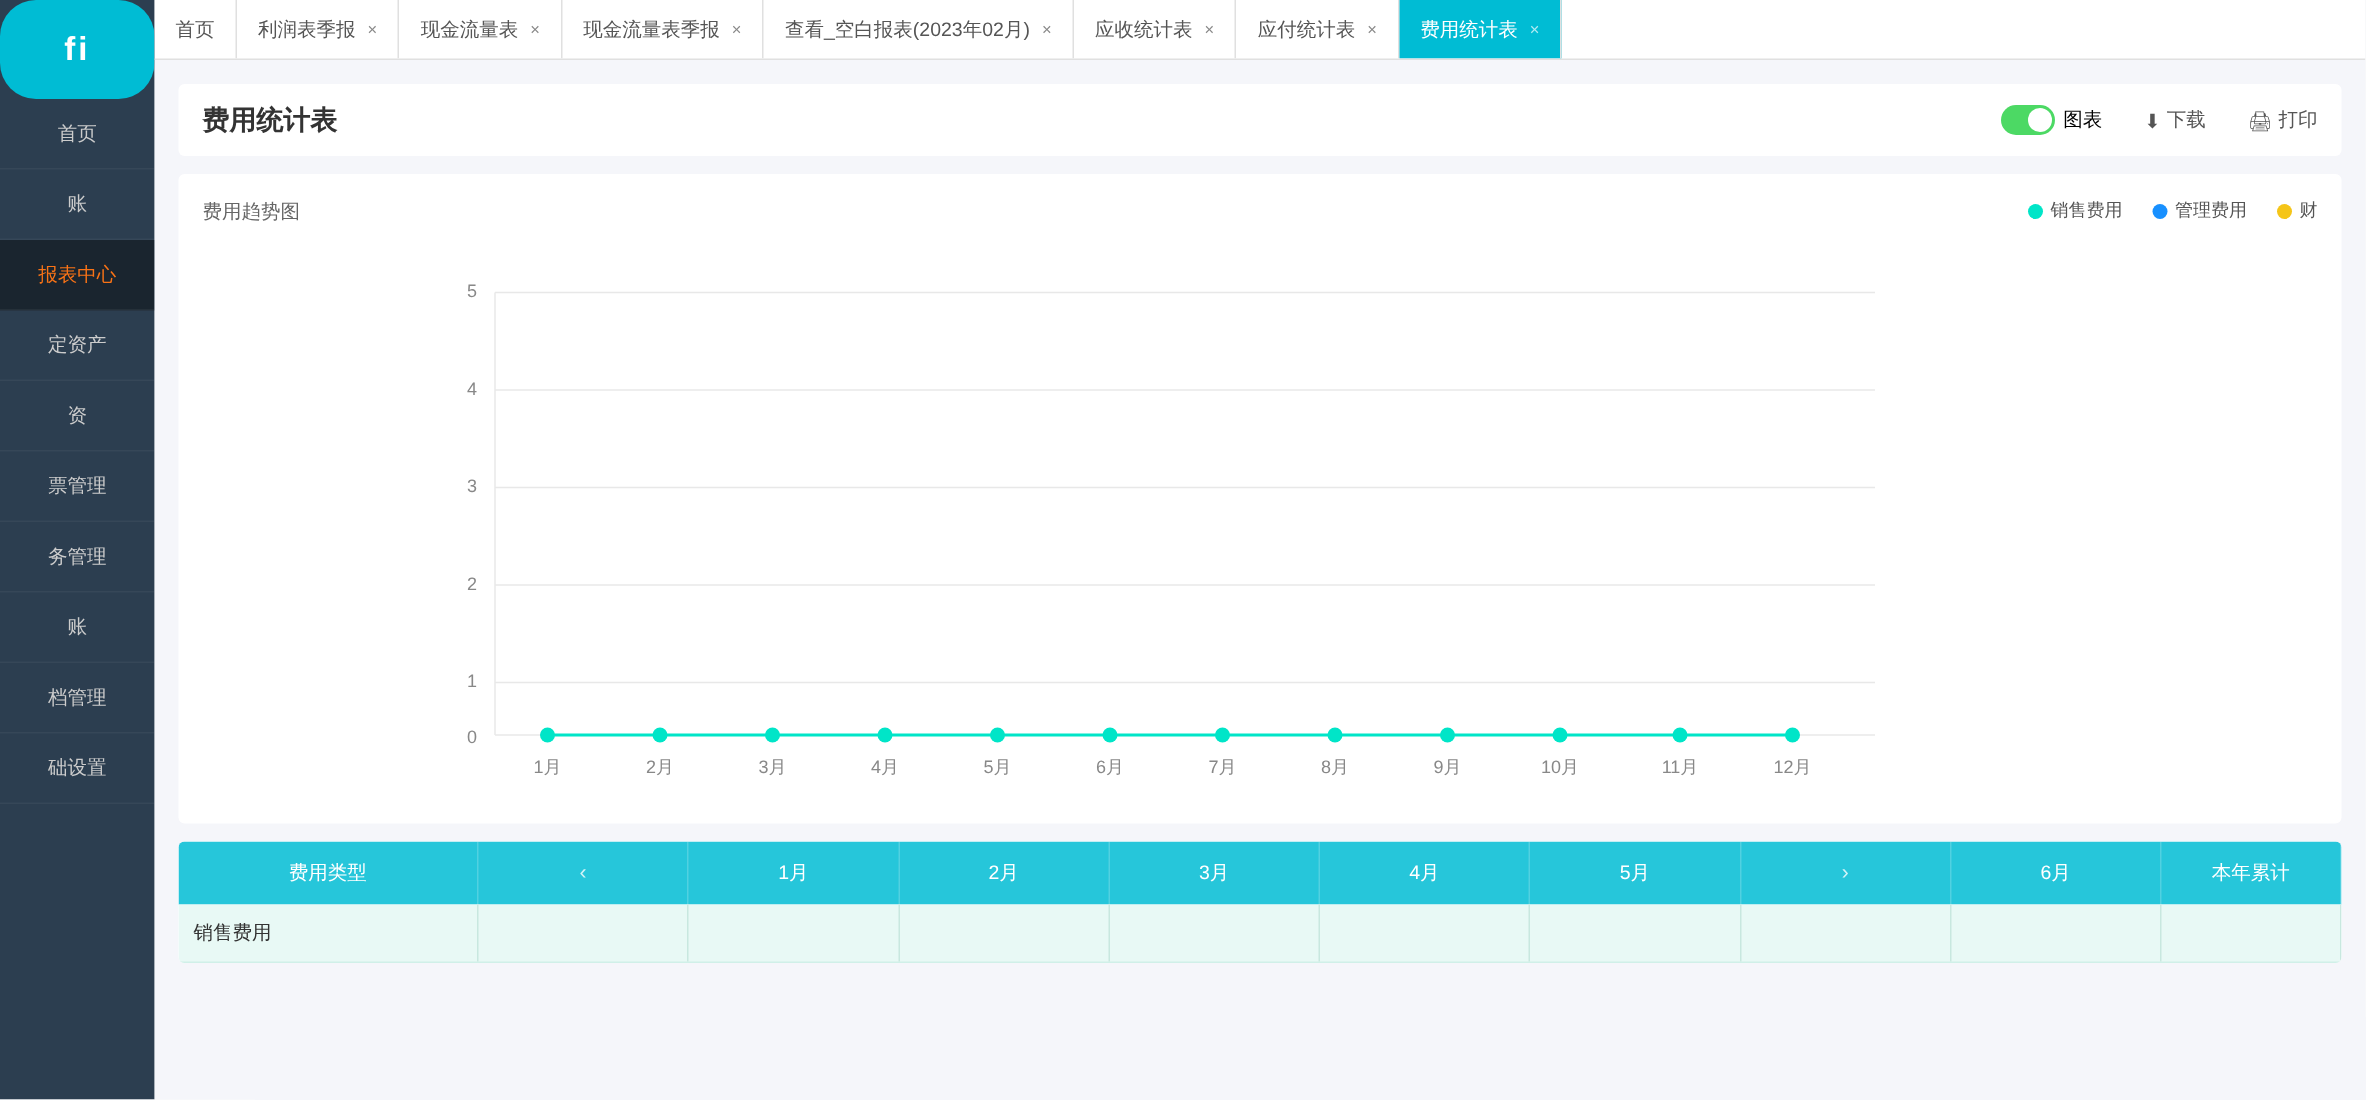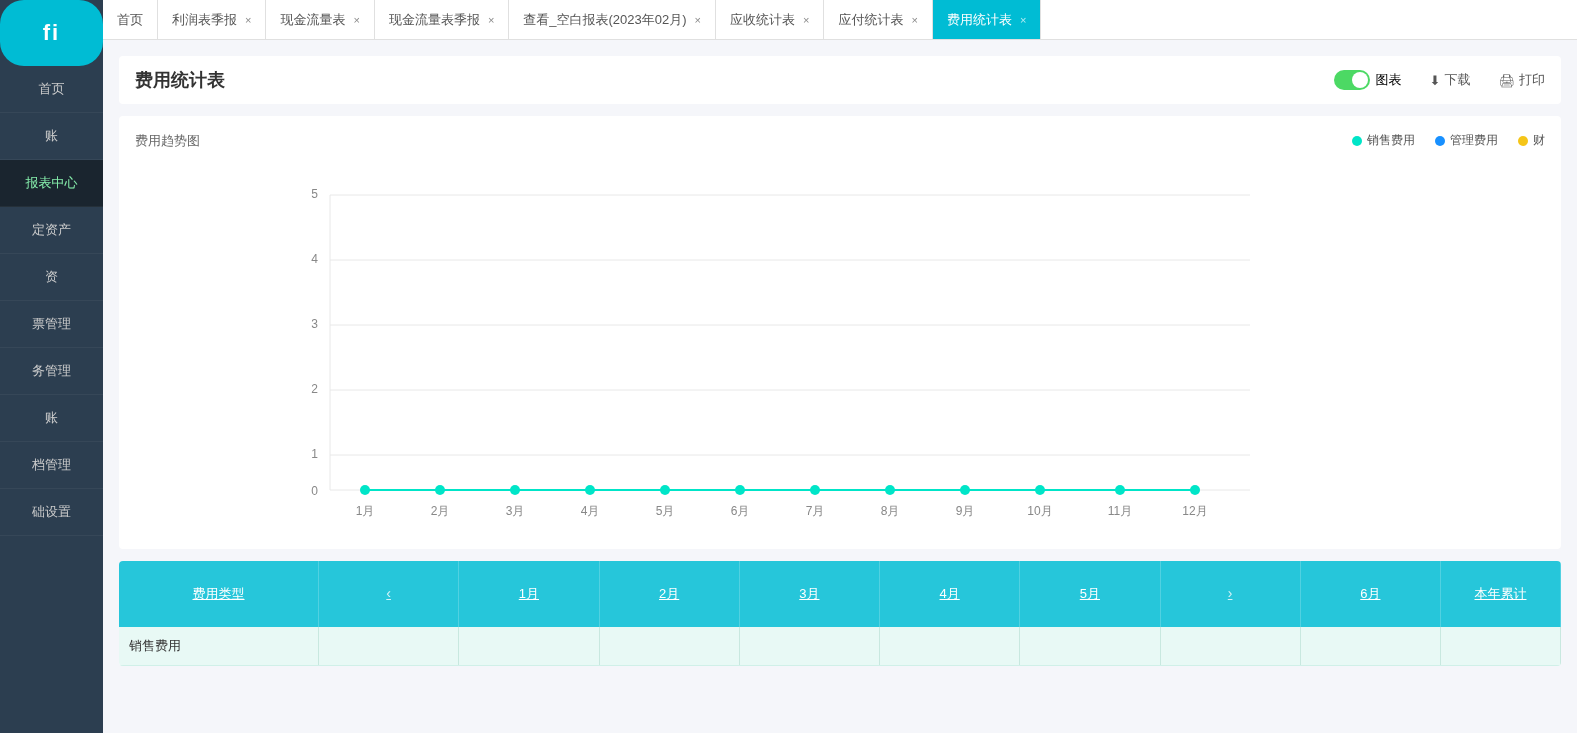--- a/index.html
+++ b/index.html
@@ -28,21 +28,21 @@
       border-radius: 24px;
     }
     .sidebar-item {
       color: #ccc;
       padding: 14px 0;
       text-align: center;
       font-size: 13px;
       cursor: pointer;
       border-bottom: 1px solid rgba(255,255,255,0.05);
     }
-    .sidebar-item.active { background: #1a252f; color: #86efac; }
+    .sidebar-item.active { background: #1a252f; color: #f97316; }
 
     
     .main {
       flex: 1;
       display: flex;
       flex-direction: column;
       overflow: hidden;
     }
 
     
@@ -173,28 +173,27 @@
       border-radius: 4px;
       overflow: hidden;
     }
     .table-header {
       display: flex;
       background: #26c6da;
       color: white;
       font-size: 13px;
     }
     .th-cell {
-      padding: 24px 10px;
+      padding: 12px 10px;
       text-align: center;
       border-right: 1px solid rgba(255,255,255,0.2);
       display: flex;
       align-items: flex-start;
       justify-content: center;
       gap: 4px;
-      text-decoration: underline;
     }
     .th-cell.type-col { width: 200px; flex-shrink: 0; }
     .th-cell.month-col { flex: 1; }
     .th-cell.total-col { width: 120px; flex-shrink: 0; }
     .nav-arrow {
       cursor: pointer;
       font-size: 14px;
       opacity: 0.8;
     }
     .table-row-data {

